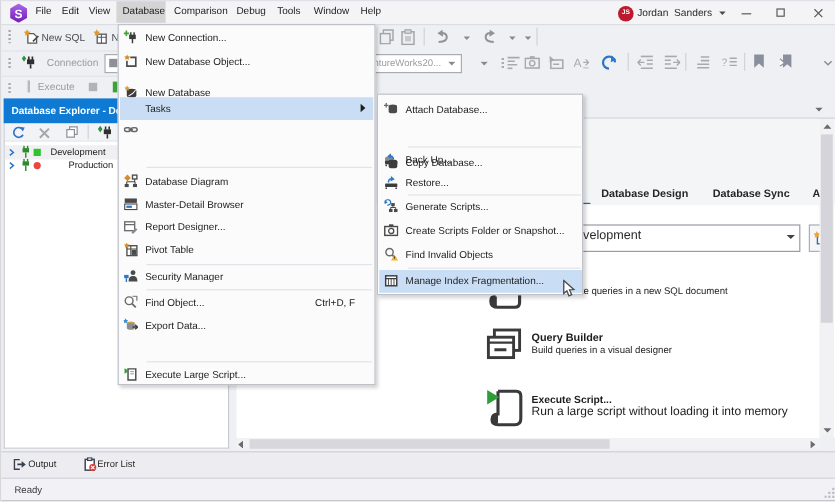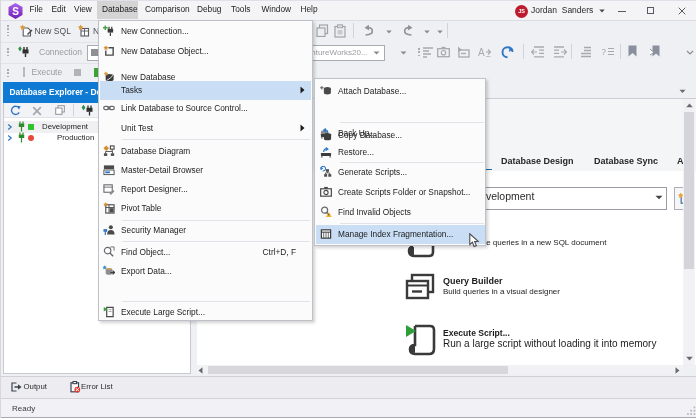--- a/index.html
+++ b/index.html
@@ -392,27 +392,20 @@
         </svg>
       </div>
  <div class="abs mi" style="top:78.2px;">
   <svg class="micon" viewBox="0 0 13 13">
           <g stroke="#6a6a6e" stroke-width="1.4" fill="none">
             <rect x="0.8" y="4.8" width="5.4" height="3.4" rx="1.7"></rect>
             <rect x="6.8" y="4.8" width="5.4" height="3.4" rx="1.7"></rect>
             <path d="M4.5 6.5 L8.5 6.5"></path>
           </g>
         </svg>
-  <span class="lbl">Link Database to Source Control...</span>
-      </div>
- <div class="abs mi" style="top:97.7px;">
-  <span class="lbl">Unit Test</span>
-  <svg class="arr" style="width:5px;height:8px;" viewBox="0 0 5 8">
-          <path d="M0.5 0.5 L4.5 4 L0.5 7.5 Z" fill="#1c1c1c"></path>
-        </svg>
       </div>
  <div class="abs msep" style="top:118px;"></div>
  <div class="abs mi" style="top:120.4px;">
   <svg class="micon" viewBox="0 0 13 13">
           <path d="M3.5 0.5 L6.5 3.5 L3.5 6.5 L0.5 3.5 Z" fill="#d78d28"></path>
           <rect x="8" y="1" width="4" height="3.5" fill="none" stroke="#4a4a4a" stroke-width="1.2"></rect>
           <rect x="1" y="9" width="3.6" height="2.8" fill="#4a4a4a"></rect>
           <rect x="8.5" y="9" width="3.6" height="2.8" fill="#4a4a4a"></rect>
           <path d="M10 4.5 L10 7 M2.8 7 L10.3 7 M2.8 7 L2.8 9 M10.3 7 L10.3 9" stroke="#4a4a4a" stroke-width="1" fill="none"></path>
         </svg>

